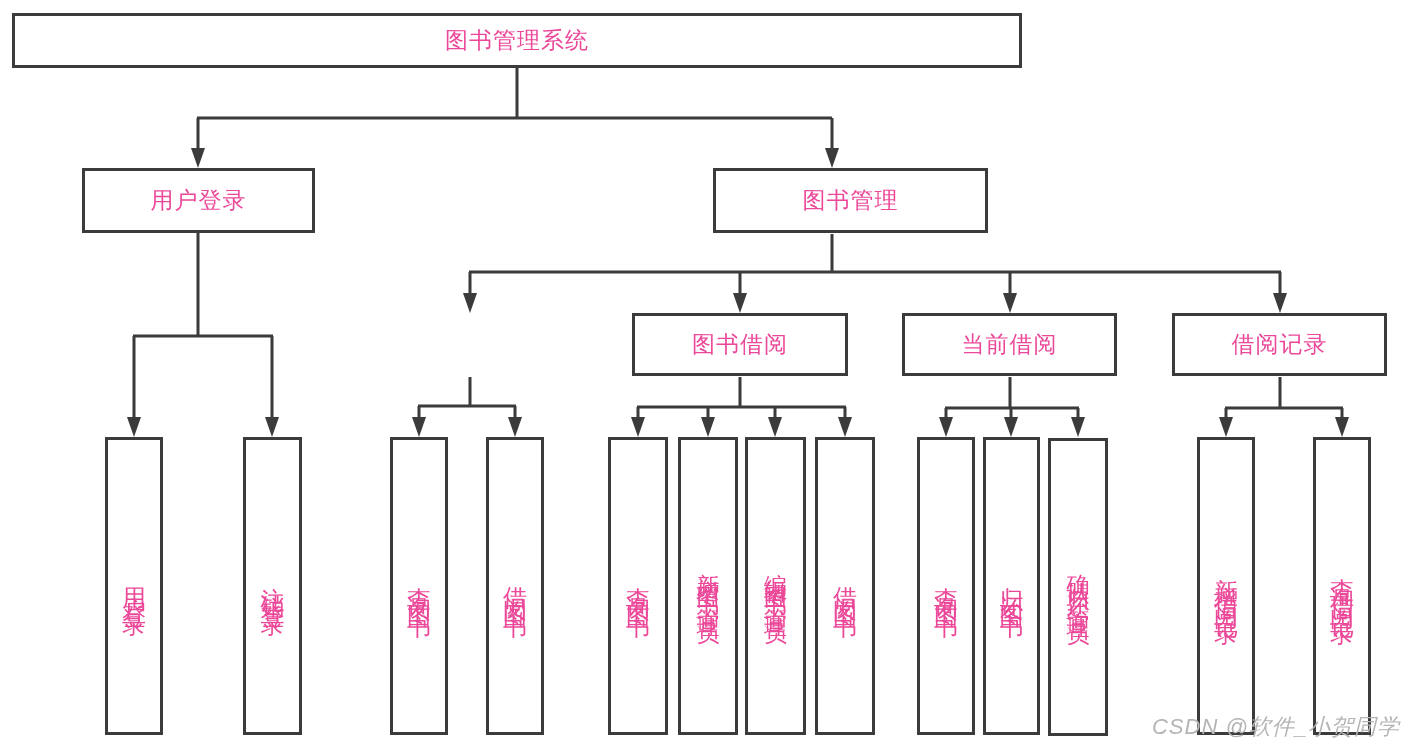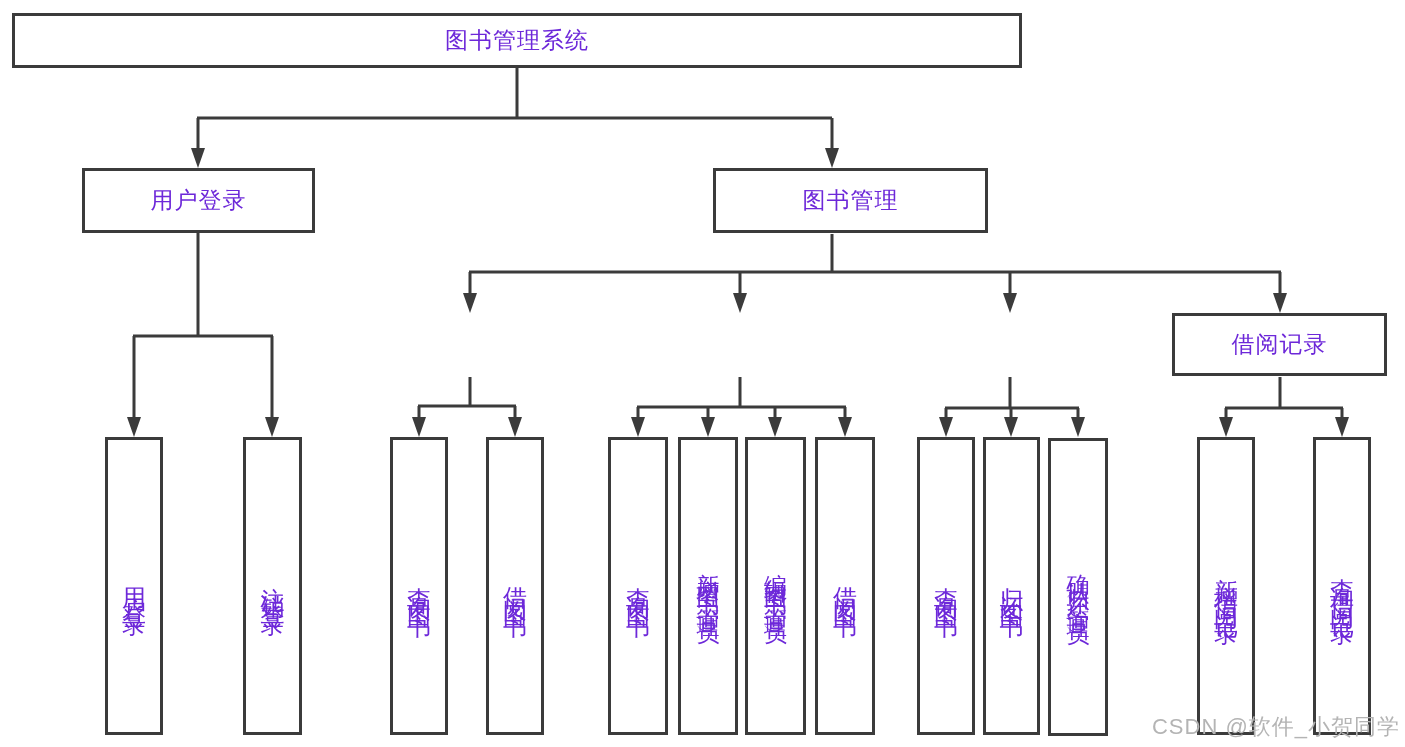--- a/index.html
+++ b/index.html
@@ -7,32 +7,32 @@
     width:1405px;height:747px;overflow:hidden;
     font-family:"Liberation Sans","DejaVu Sans",sans-serif;
     color:#2b2b2b;
   }
   .stage{position:relative;width:1405px;height:747px;background:#ffffff;}
   .connectors{position:absolute;left:0;top:0;z-index:1;}
   .box{
     position:absolute;z-index:2;box-sizing:border-box;
     border:3px solid #3b3b3b;background:#ffffff;
     display:flex;align-items:center;justify-content:center;
-    color:#6d28d9;
+    color:#ec4899;
   }
   .h{font-size:23px;letter-spacing:1px;white-space:nowrap;}
   .v{
     writing-mode:vertical-rl;
     font-size:24px;letter-spacing:9px;line-height:1;
     text-align:center;
   }
   .v.long{font-size:23px;letter-spacing:7px;}
   .watermark{
     position:absolute;right:5px;bottom:5px;z-index:3;
-    font-size:22px;color:#b4b4b4;letter-spacing:1px;white-space:nowrap;
+    font-size:22px;color:#b4b4b4;letter-spacing:1px;white-space:nowrap;font-style:italic;
   }
 </style>
 </head>
 <body>
 
 <div class="stage">
 
   <svg class="connectors" width="1405" height="747" viewBox="0 0 1405 747" aria-hidden="true">
     <g stroke="#3b3b3b" stroke-width="3" fill="none">
 
@@ -78,20 +78,22 @@
       <polygon points="1219,417 1233,417 1226,437"></polygon>
       <polygon points="1335,417 1349,417 1342,437"></polygon>
     </g>
   </svg>
 
   <div class="box h" style="left:12px;top:13px;width:1010px;height:55px">图书管理系统</div>
 
   <div class="box h" style="left:82px;top:168px;width:233px;height:65px">用户登录</div>
   <div class="box h" style="left:713px;top:168px;width:275px;height:65px">图书管理</div>
 
+  <div class="box h" style="left:632px;top:313px;width:216px;height:63px">图书借阅</div>
+  <div class="box h" style="left:902px;top:313px;width:215px;height:63px">当前借阅</div>
   <div class="box h" style="left:1172px;top:313px;width:215px;height:63px">借阅记录</div>
 
   <div class="box v" style="left:105px;top:437px;width:58px;height:298px">用户登录</div>
   <div class="box v" style="left:243px;top:437px;width:59px;height:298px">注销登录</div>
 
   <div class="box v" style="left:390px;top:437px;width:58px;height:298px">查询图书</div>
   <div class="box v" style="left:486px;top:437px;width:58px;height:298px">借阅图书</div>
 
   <div class="box v" style="left:608px;top:437px;width:60px;height:298px">查询图书</div>
   <div class="box v long" style="left:678px;top:437px;width:60px;height:298px">新增图书（管理员）</div>

